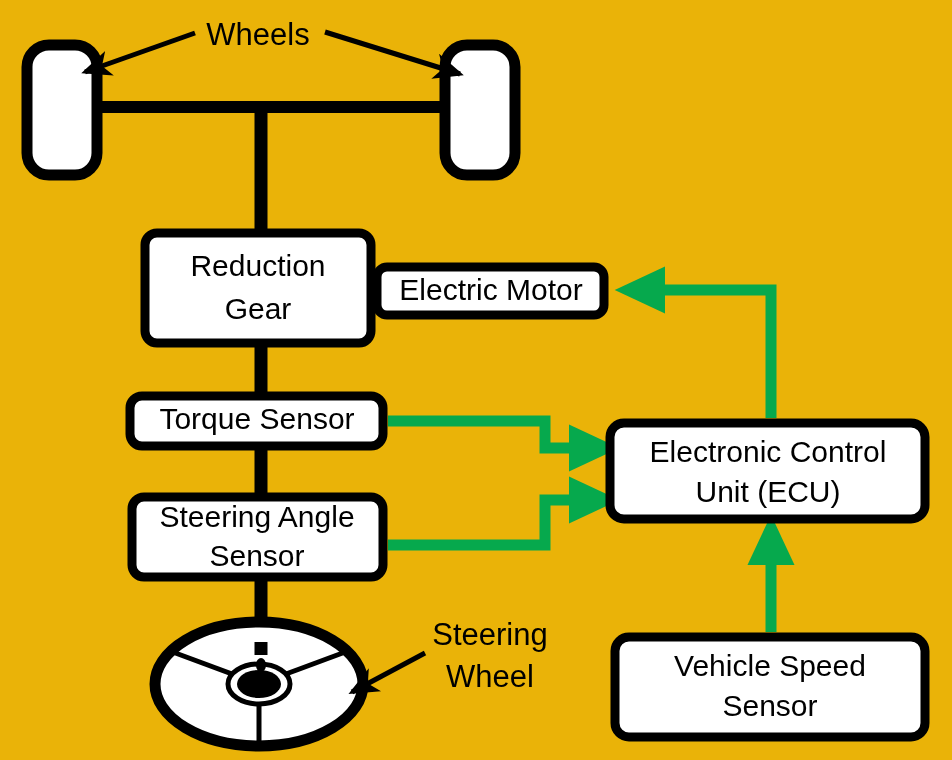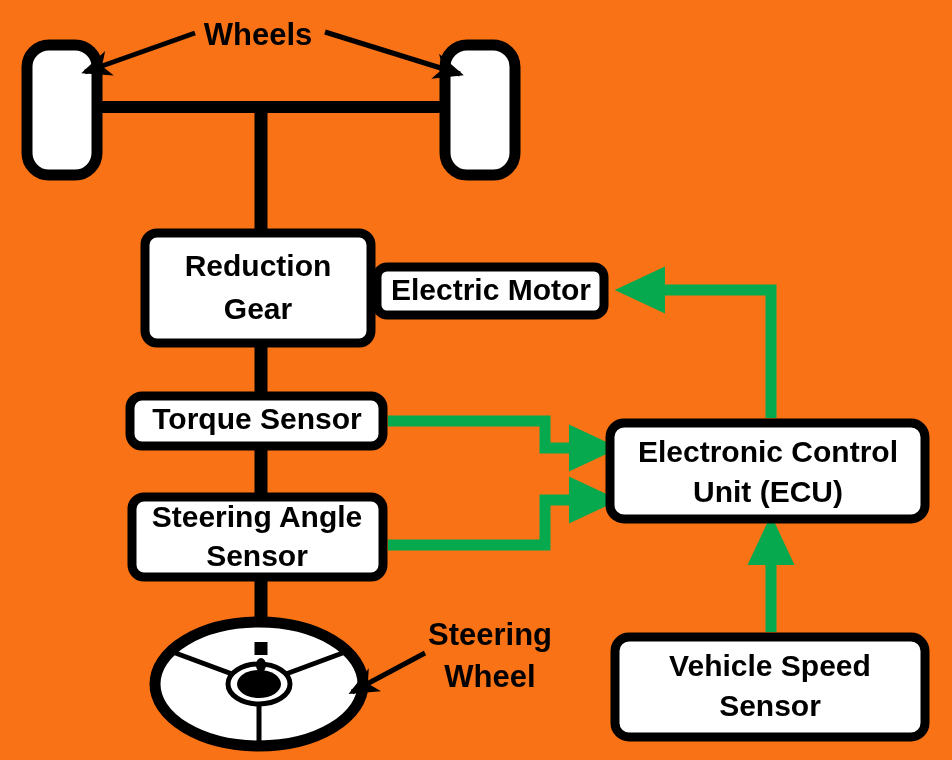--- a/index.html
+++ b/index.html
@@ -10,22 +10,21 @@
   body {
     width: 952px;
     height: 760px;
     font-family: "Liberation Sans", sans-serif;
     overflow: hidden;
   }
   #diagram-root {
     position: relative;
     width: 952px;
     height: 760px;
-    background: #f97316;
-    font-weight: bold;
+    background: #eab308;
   }
   svg.canvas {
     position: absolute;
     left: 0;
     top: 0;
     width: 952px;
     height: 760px;
     display: block;
   }
   .box-rect {

